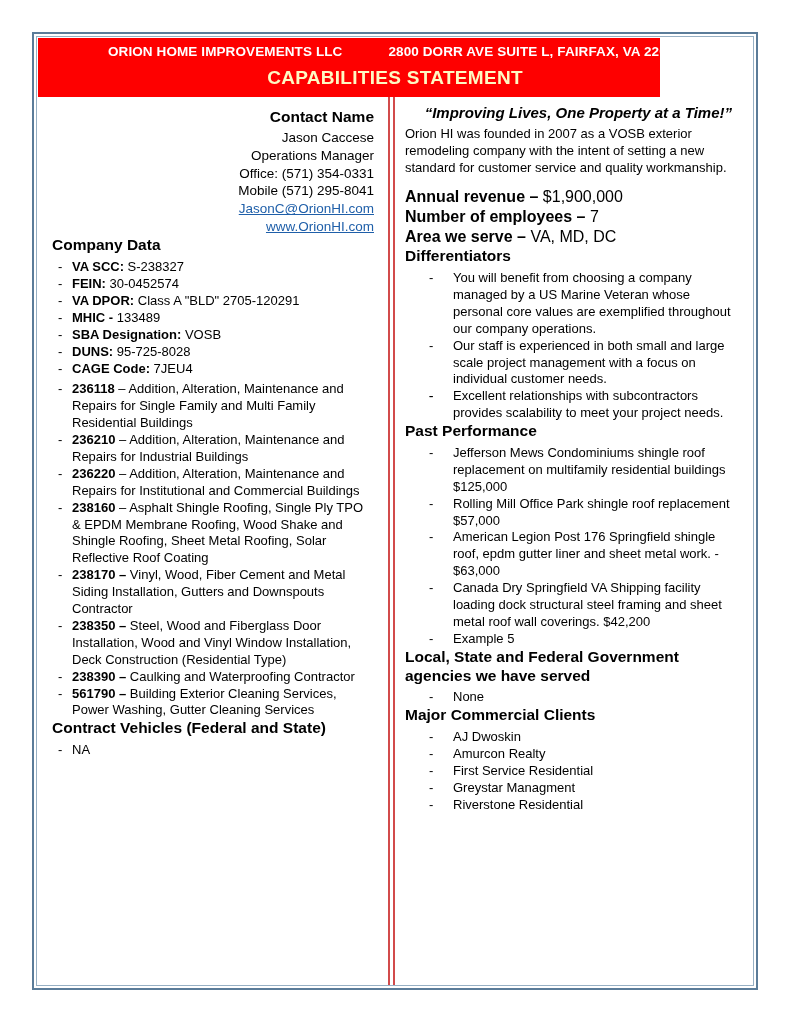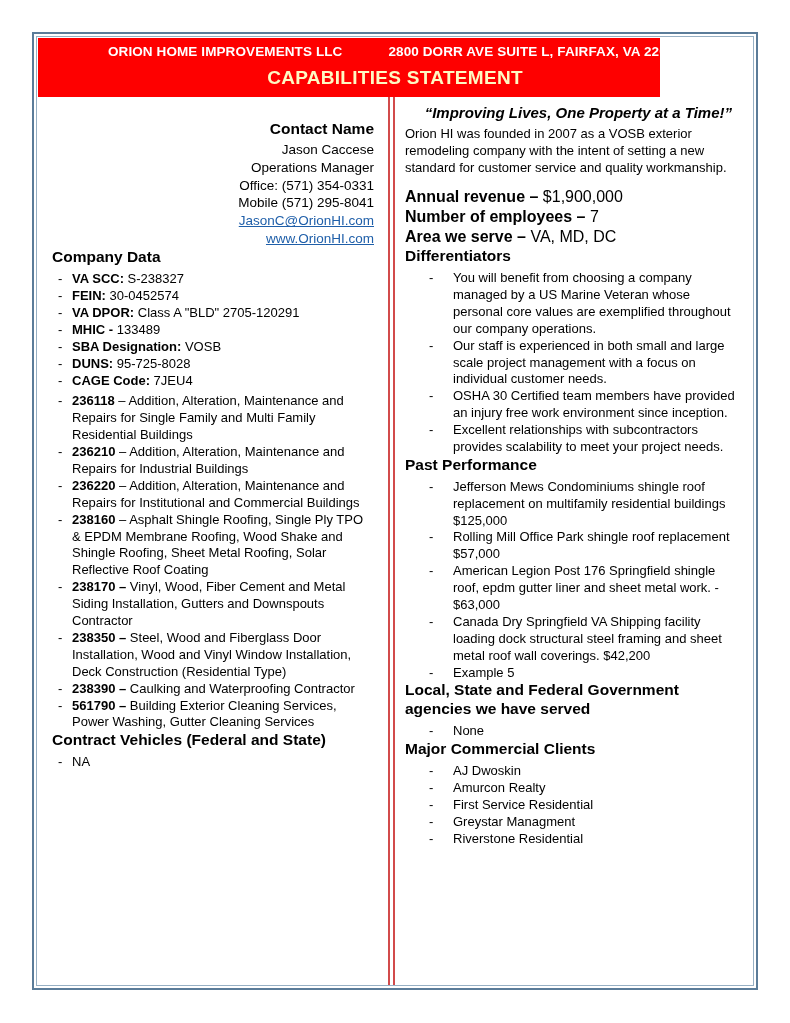--- a/index.html
+++ b/index.html
@@ -108,21 +108,21 @@
   }
 
   .col {
     position: absolute;
     top: 0;
     box-sizing: border-box;
   }
   #left-col {
     left: 0px;
     width: 350px;
-    padding: 22px 14px 0 14px;
+    padding: 10px 14px 0 14px;
   }
   #right-col {
     left: 357px;
     width: 357px;
     padding: 7px 14px 0 10px;
   }
 
   
   .contact-block {
     text-align: right;
@@ -268,21 +268,21 @@
       <div id="overview-stats" style="margin-top:10px;">
           <div class="kv-line"><span class="k">Annual revenue – </span><span>$1,900,000</span></div>
           <div class="kv-line"><span class="k">Number of employees – </span><span>7</span></div>
           <div class="kv-line"><span class="k">Area we serve – </span><span>VA, MD, DC</span></div>
         </div>
 
       <h2 class="sec sec-gap-md">Differentiators</h2>
       <ul class="dash" id="differentiators-list">
           <li><span class="dash">-</span><span>You will benefit from choosing a company managed by a US Marine Veteran whose personal core values are exemplified throughout our company operations.</span></li>
           <li><span class="dash">-</span><span>Our staff is experienced in both small and large scale project management with a focus on individual customer needs.</span></li>
-          <li><span class="dash">-</span><span>OSHA 30 Certified team members have provided an injury free work environment since inception.</span></li>
+          <li><span class="dash">-</span></li>
           <li><span class="dash">-</span><span>Excellent relationships with subcontractors provides scalability to meet your project needs.</span></li>
         </ul>
 
       <h2 class="sec sec-gap-md">Past Performance</h2>
       <ul class="dash" id="past-performance-list">
           <li><span class="dash">-</span><span>Jefferson Mews Condominiums shingle roof replacement on multifamily residential buildings $125,000</span></li>
           <li><span class="dash">-</span><span>Rolling Mill Office Park shingle roof replacement $57,000</span></li>
           <li><span class="dash">-</span><span>American Legion Post 176 Springfield shingle roof, epdm gutter liner and sheet metal work. - $63,000</span></li>
           <li><span class="dash">-</span><span>Canada Dry Springfield VA Shipping facility loading dock structural steel framing and sheet metal roof wall coverings. $42,200</span></li>
           <li><span class="dash">-</span><span>Example 5</span></li>

